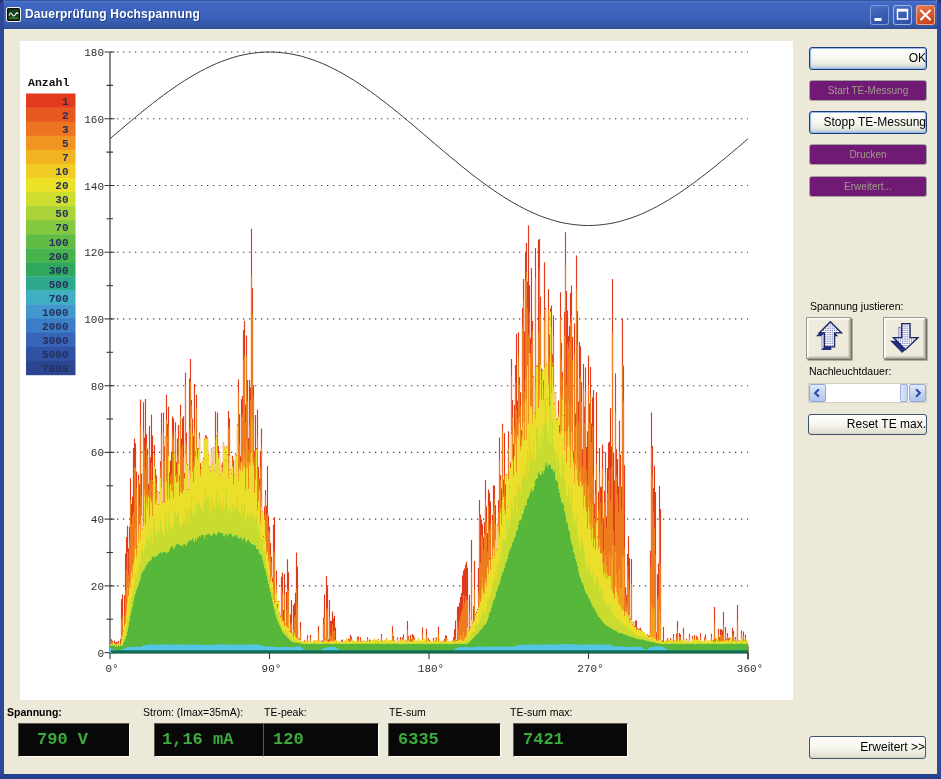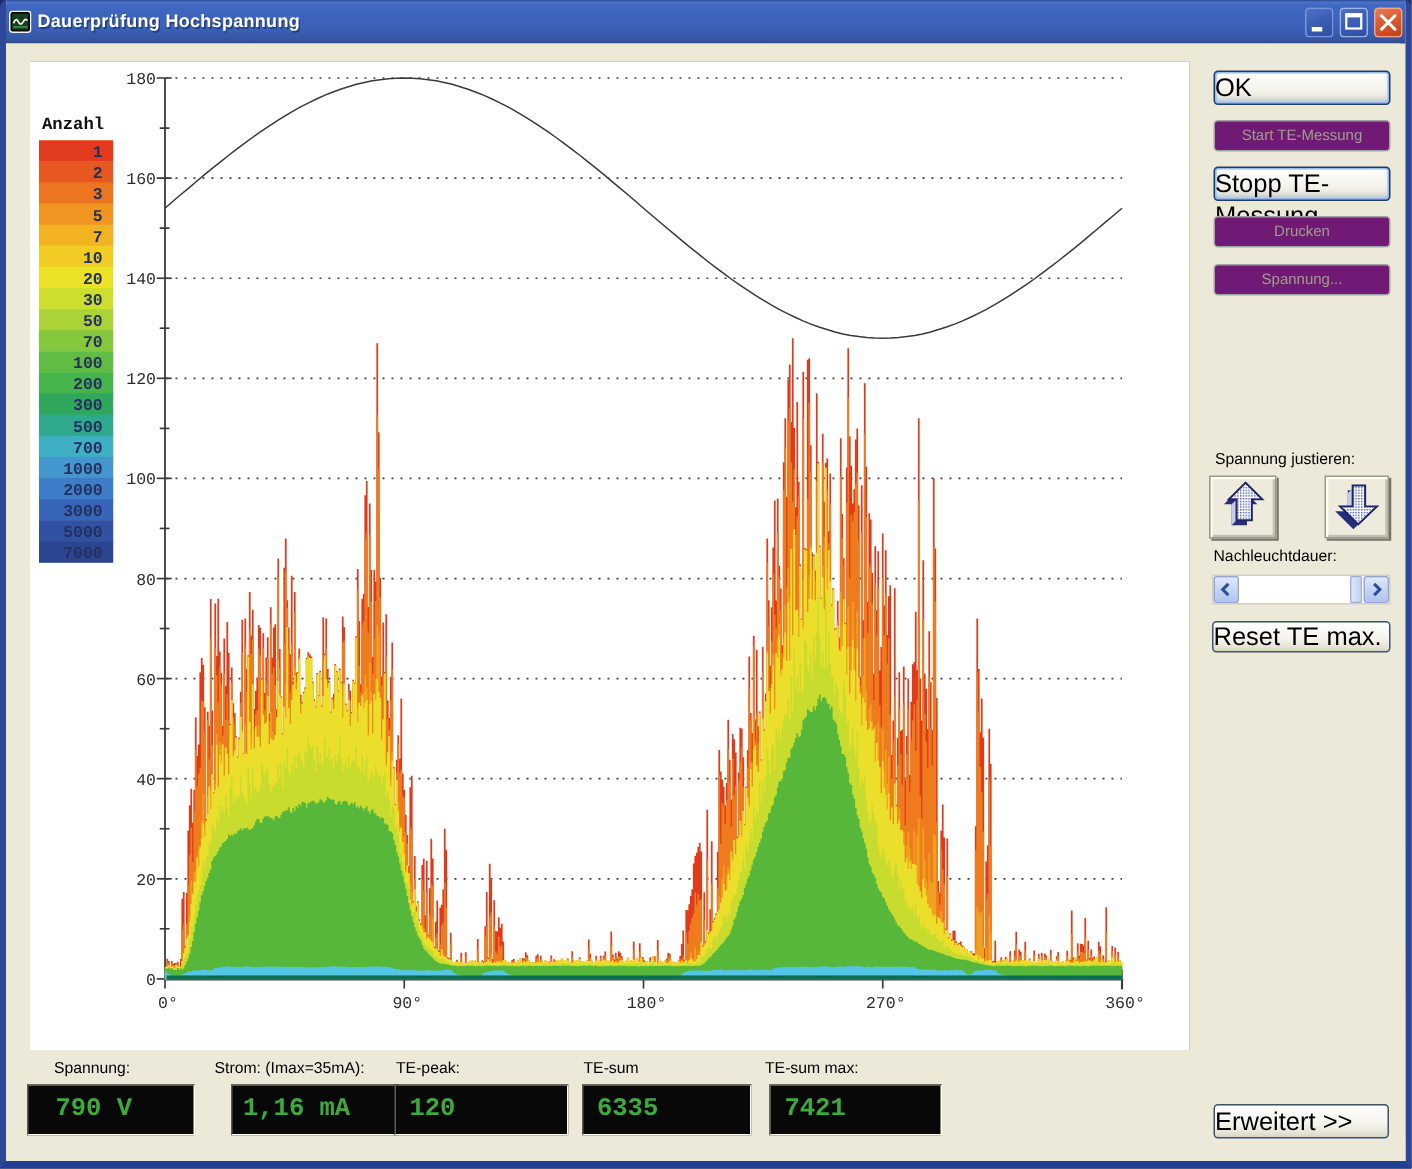--- a/index.html
+++ b/index.html
@@ -12,21 +12,21 @@
 .capbtn { position:absolute; top:5px; width:19px; height:20px; border-radius:3px; }
 #btn-min { left:870px; background:linear-gradient(160deg,#4f73c5 0%,#3a5db4 50%,#2d4da5 100%); box-shadow:inset 0 0 0 1px #7b97d9; }
 #btn-max { left:893px; background:linear-gradient(160deg,#4f73c5 0%,#3a5db4 50%,#2d4da5 100%); box-shadow:inset 0 0 0 1px #9db4e6; }
 #btn-x   { left:916px; background:linear-gradient(160deg,#e8825c 0%,#d95b31 45%,#c23a14 100%); box-shadow:inset 0 0 0 1px #efa58a; }
 #client { position:absolute; left:-4px; top:29px; width:933px; height:745px; background:#ece9d8; }
 #panel { position:absolute; left:20px; top:12px; width:773px; height:659px; background:#fff; border:1px solid #8a8b80; box-shadow:inset 1px 1px 0 #d8d8cc; }
 #chart { position:absolute; left:-1px; top:-1px; }
 .ax { font-family:"Liberation Mono", monospace; font-size:11px; fill:#2e2e2e; }
 .anz { font-family:"Liberation Mono", monospace; font-size:11.5px; font-weight:bold; fill:#111; }
 .leg { font-family:"Liberation Mono", monospace; font-size:11px; font-weight:bold; fill:#24305e; }
-.xpbtn { position:absolute; border-radius:3px; border:1px solid #2c4782; text-align:left; color:#000; font-size:17px;
+.xpbtn { position:absolute; border-radius:3px; border:1px solid #2c4782; text-align:right; color:#000; font-size:12px;
   background:linear-gradient(180deg,#ffffff 0%,#f4f3ea 60%,#e4e2d4 88%,#d8d5c5 100%); }
 .xpbtn.focus { box-shadow:inset 0 0 0 1px #98b7ea, inset 0 -2px 3px #a9c4ea, inset 0 0 0 0.5px #22437e; border-color:#1e3c78; }
 .xpbtn.plain { border:1px solid #41526e; }
 .dis { position:absolute; border-radius:3px; border:1px solid #a3a3a3; background:#701a75; color:#a09d8a; text-align:center; font-size:10px; }
 .rlabel { position:absolute; color:#000; font-size:10.5px; }
 .classicbtn { position:absolute; background:#eeebdc; border:1px solid #9a9a8c;
   box-shadow:inset 1.5px 1.5px 0 #fffef6, inset -1.5px -1.5px 0 #c2c0ae, 1.5px 1.5px 0 #74746a; display:flex; align-items:center; justify-content:center; }
 #scroll { position:absolute; left:809px; top:355px; width:117px; height:18px; background:#fff; box-shadow:0 0 0 1px #d4d0c0; }
 .sbtn { position:absolute; top:0; width:17px; height:18px; background:linear-gradient(180deg,#e0e9fb 0%,#c4d3f3 55%,#b0c3ee 100%); border:1px solid #98a7d6; border-radius:2px; display:flex; align-items:center; justify-content:center; }
 #thumb { position:absolute; left:91px; top:0; width:8px; height:18px; background:linear-gradient(90deg,#dfe7fa,#c2d1f2); border:1px solid #9fb0de; border-radius:1px; }
@@ -160,21 +160,21 @@
           <text x="68.5" y="358.1" text-anchor="end" class="leg">5000</text>
           <rect x="26" y="360.8" width="49.5" height="14.4" fill="#2c4591"></rect>
           <text x="68.5" y="372.1" text-anchor="end" class="leg">7000</text>
 </svg>
       </div>
 
   <div class="xpbtn focus" style="left:809px; top:18px; width:118px; height:23px; line-height:21px;">OK</div>
   <div class="dis" style="left:809px; top:51px; width:118px; height:21px; line-height:19px;">Start TE-Messung</div>
   <div class="xpbtn focus" style="left:809px; top:82px; width:118px; height:23px; line-height:21px;">Stopp TE-Messung</div>
   <div class="dis" style="left:809px; top:115px; width:118px; height:21px; line-height:19px;">Drucken</div>
-  <div class="dis" style="left:809px; top:147px; width:118px; height:21px; line-height:19px;">Spannung...</div>
+  <div class="dis" style="left:809px; top:147px; width:118px; height:21px; line-height:19px;">Erweitert...</div>
 
   <div class="rlabel" style="left:810px; top:271px;">Spannung justieren:</div>
   <div class="classicbtn" style="left:806px; top:288px; width:45px; height:42px;">
         <svg width="42" height="39" viewBox="0 0 45 42">
 <defs>
             <pattern id="ht" width="2" height="2" patternUnits="userSpaceOnUse">
               <rect width="2" height="2" fill="#fdfdff"></rect>
               <rect width="1" height="1" fill="#4656a0"></rect>
             </pattern>
           </defs>
@@ -205,21 +205,21 @@
         </div>
     <div id="thumb"></div>
     <div class="sbtn" style="left:100px;">
           <svg width="16" height="16" viewBox="0 0 16 16">
             <path d="M6.5 4 L10.5 8 L6.5 12" stroke="#2b4da0" stroke-width="2.2" fill="none"></path>
           </svg>
         </div>
   </div>
   <div class="xpbtn plain" style="left:808px; top:385px; width:119px; height:21px; line-height:19px;">Reset TE max.</div>
 
-  <div class="blabel" style="left:36px; top:677px;">Spannung:</div>
+  <div class="blabel" style="left:7px; top:677px;font-weight:bold;">Spannung:</div>
   <div class="blabel" style="left:143px; top:677px;">Strom: (Imax=35mA):</div>
   <div class="blabel" style="left:264px; top:677px;">TE-peak:</div>
   <div class="blabel" style="left:389px; top:677px;">TE-sum</div>
   <div class="blabel" style="left:510px; top:677px;">TE-sum max:</div>
   <div class="lcd" style="left:18px;  top:694px; padding-left:18px;">790 V</div>
   <div class="lcd" style="left:154px; top:694px; padding-left:7px;">1,16 mA</div>
   <div class="lcd" style="left:263px; top:694px; width:116px; padding-left:9px;">120</div>
   <div class="lcd" style="left:388px; top:694px; width:113px; padding-left:9px;">6335</div>
   <div class="lcd" style="left:513px; top:694px; width:115px; padding-left:9px;">7421</div>
 

